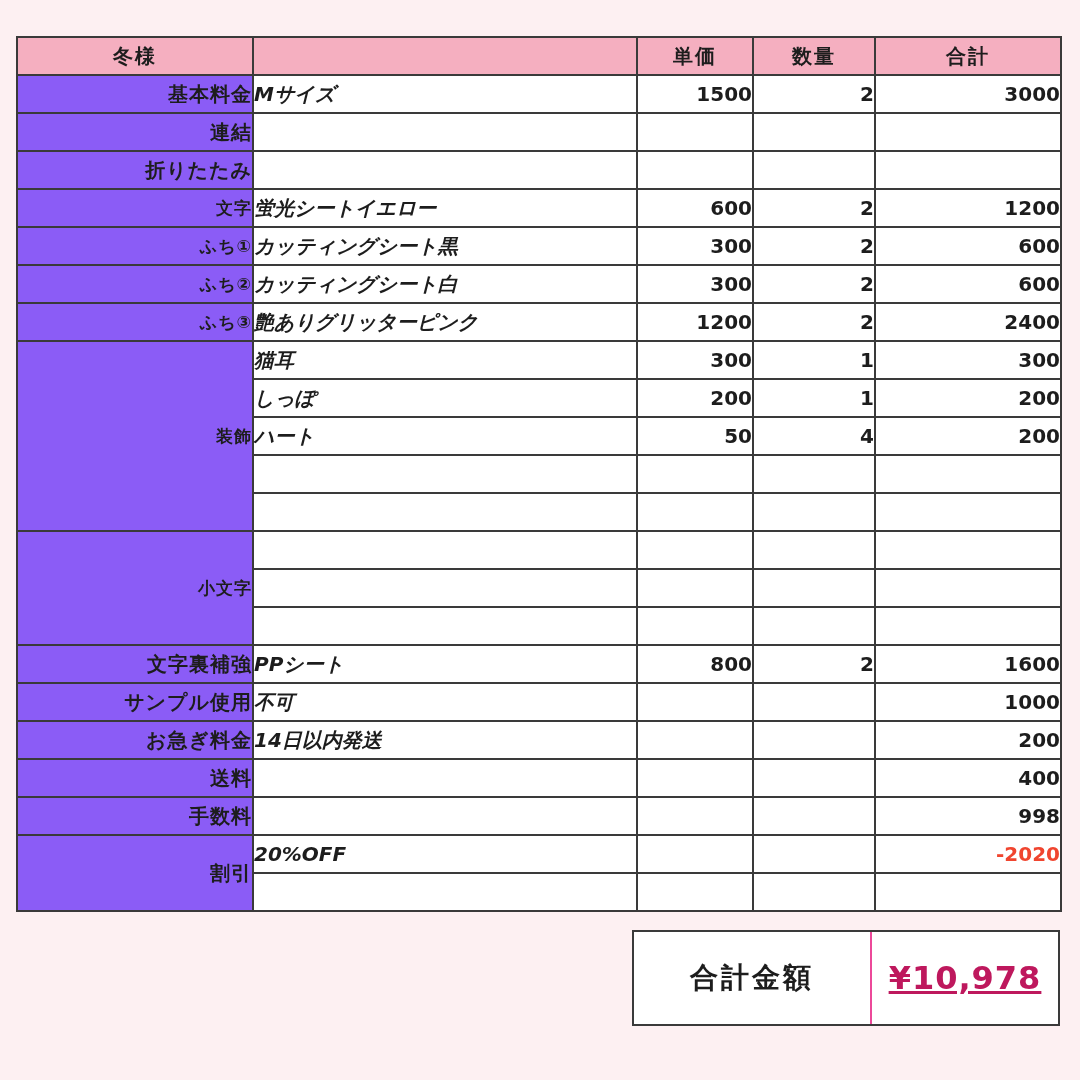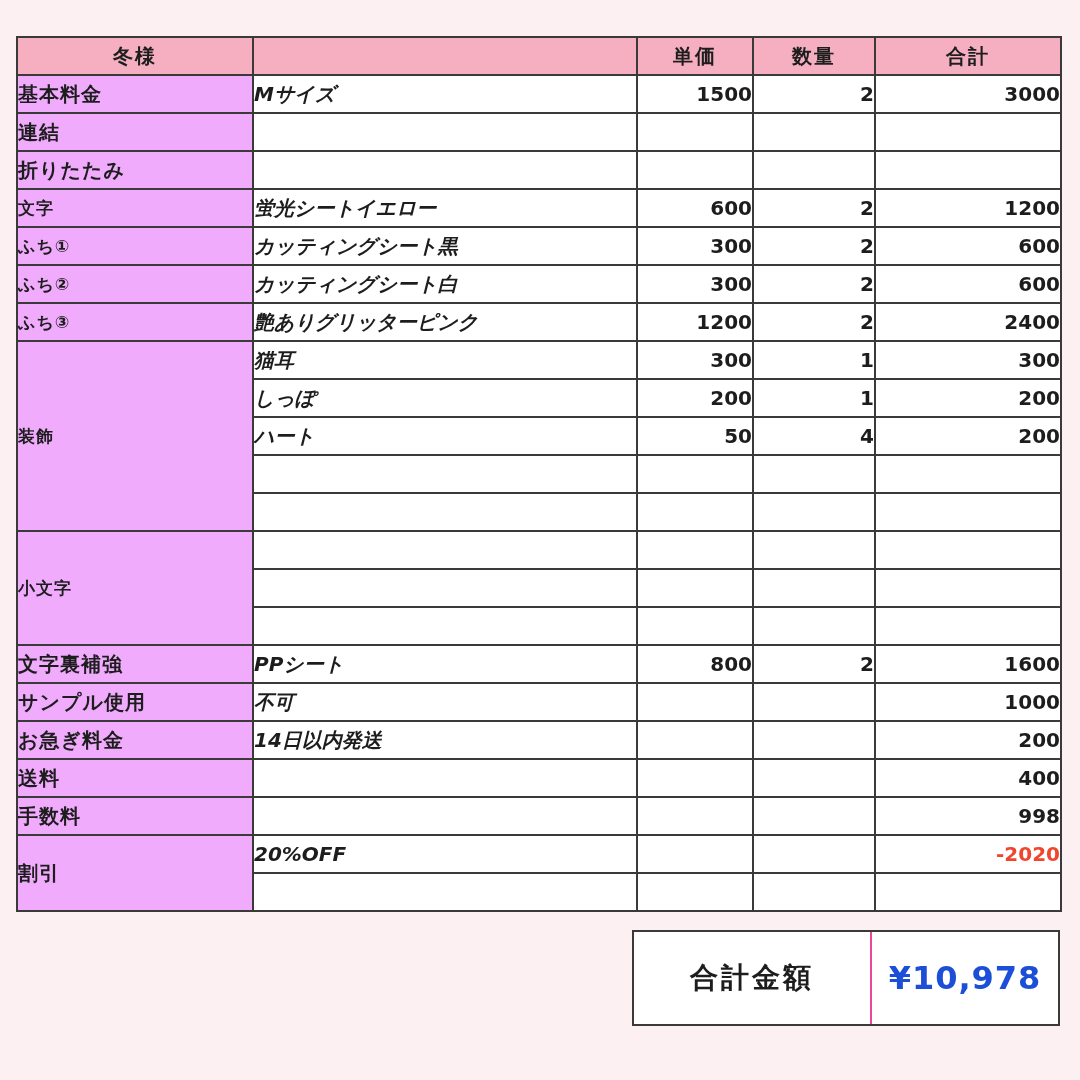--- a/index.html
+++ b/index.html
@@ -37,22 +37,22 @@
     height: 38px;
     box-sizing: border-box;
   }
   .col-label { width: 236px; }
   .col-desc  { width: 384px; }
   .col-unit  { width: 116px; }
   .col-qty   { width: 122px; }
   .col-total { width: 186px; }
 
   .label-cell {
-    background: #f0abfc;
-    text-align: left;
+    background: #8b5cf6;
+    text-align: right;
     vertical-align: middle;
     font-size: 21px;
     letter-spacing: 1px;
   }
   .label-cell.big {
     font-size: 17px;
   }
   .header-row td {
     height: 54px;
   }
@@ -115,22 +115,23 @@
   }
   .totals .t-value {
     width: 186px;
     height: 92px;
     display: flex;
     align-items: center;
     justify-content: center;
     font-size: 32px;
     font-weight: bold;
     letter-spacing: 1px;
-    color: #1d4ed8;
+    color: #be185d;
     box-sizing: border-box;
+    text-decoration: underline;
   }
 </style>
 </head>
 <body>
 
 <div class="sheet">
 
   <table class="quote">
     <colgroup>
       <col class="col-label">

